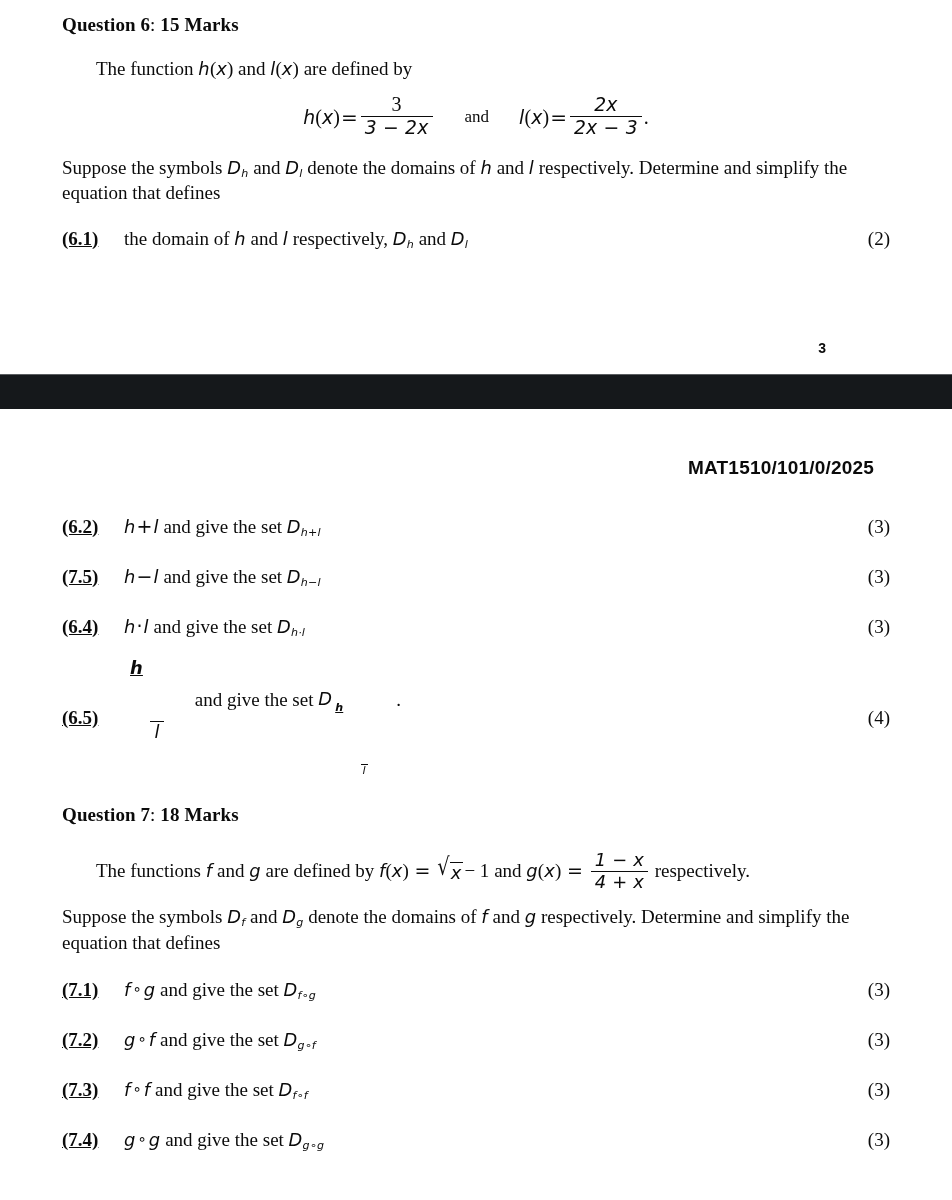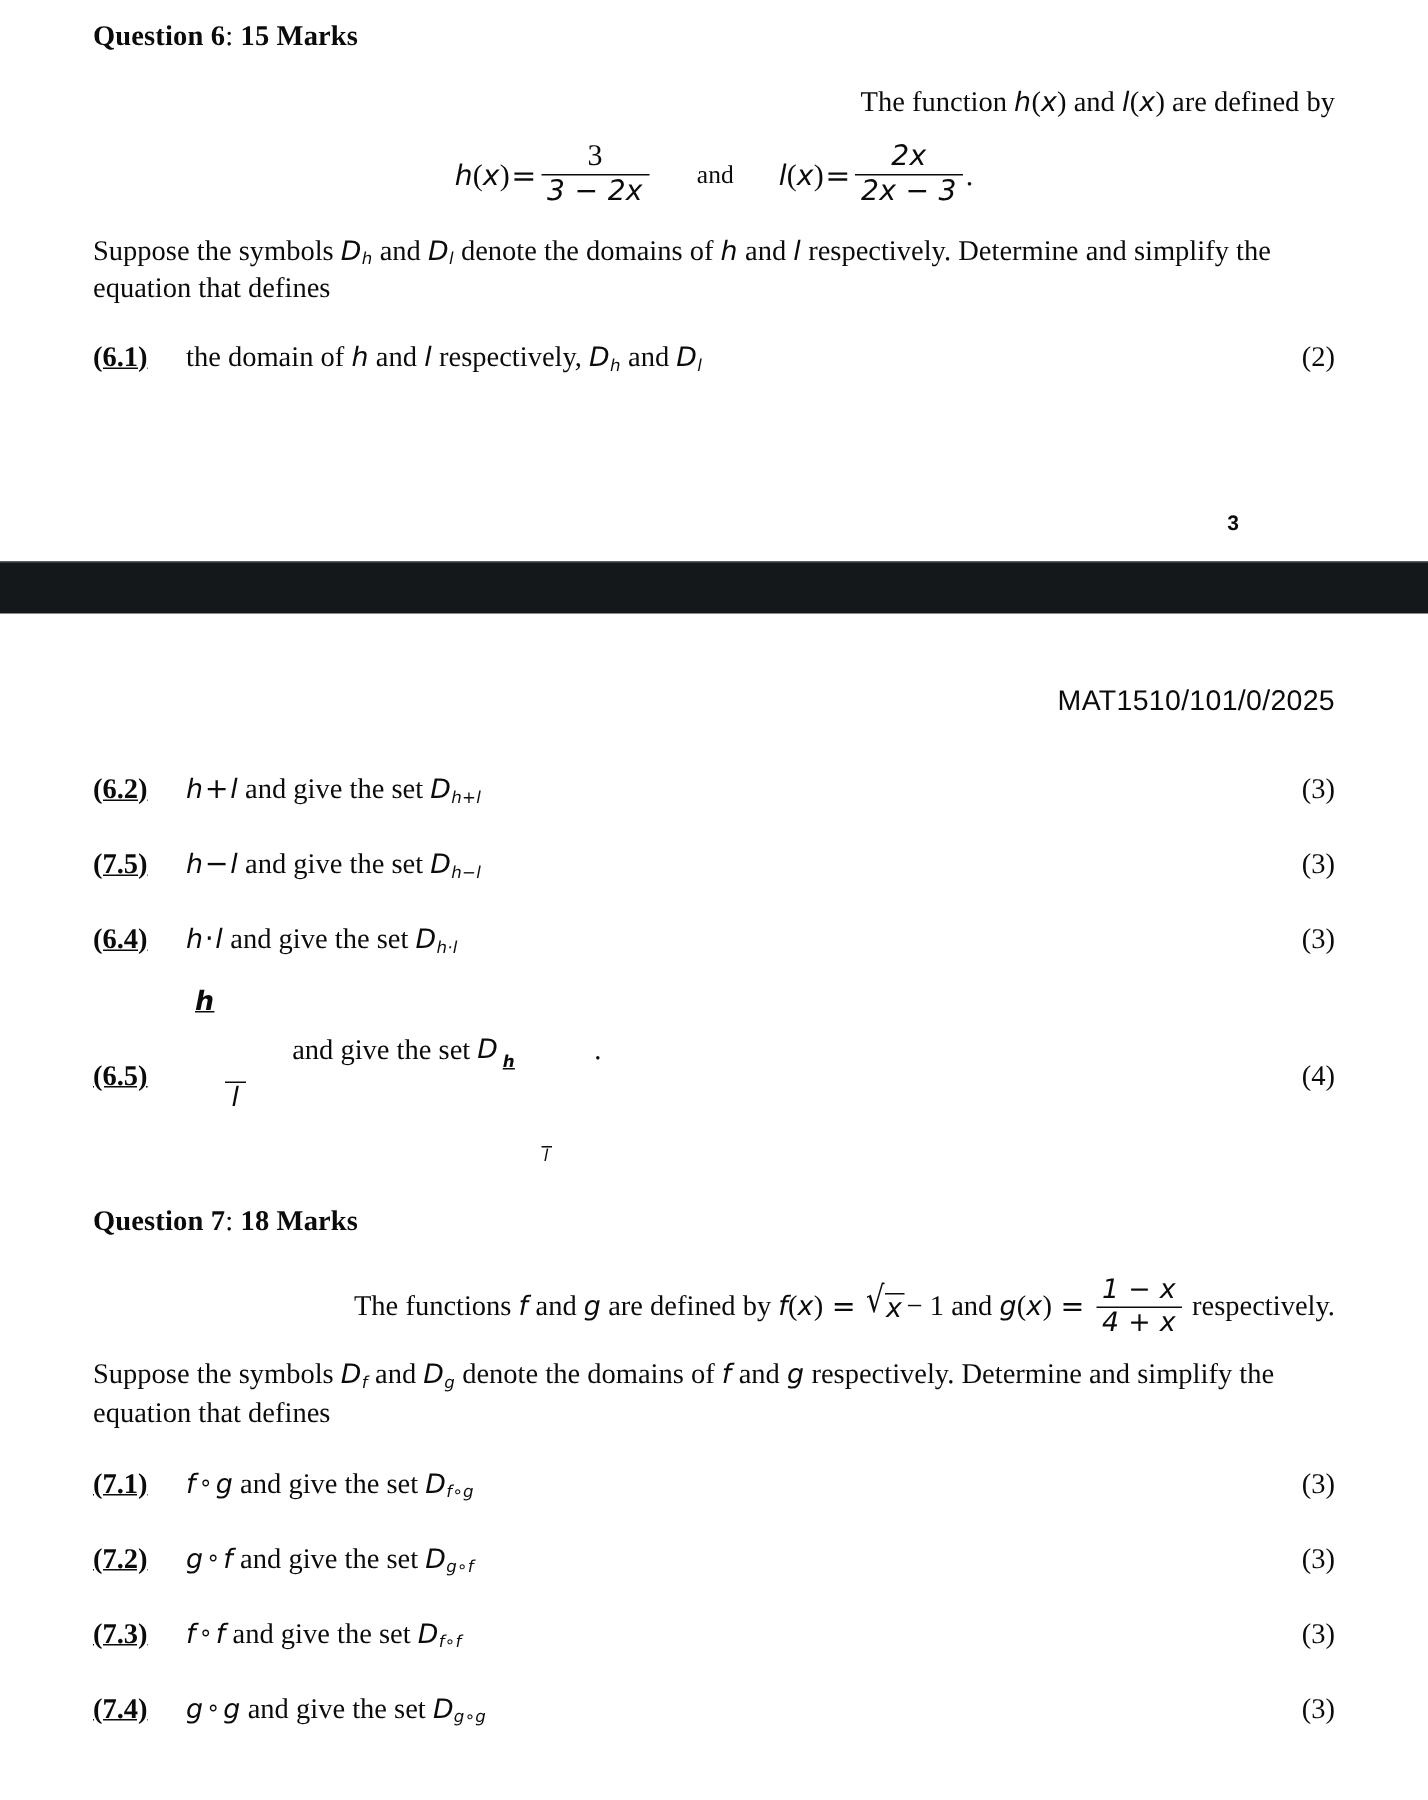--- a/index.html
+++ b/index.html
@@ -23,21 +23,21 @@
   .qhead {
     font-weight: bold;
     font-size: 19px;
     letter-spacing: .1px;
   }
   .para {
     font-size: 19px;
     line-height: 1.33;
     text-align: justify;
   }
-  .para.nojust { text-align: right; }
+  .para.nojust { text-align: left; margin-left: 34px; }
 
   
   i.v, .mi {
     font-family: "DejaVu Sans", sans-serif;
     font-style: italic;
     font-size: 0.94em;
     letter-spacing: .2px;
   }
   .mn {
     font-family: "Liberation Serif", serif;
@@ -121,22 +121,23 @@
   }
   .band {
     width: 952px;
     background: #15181b;
     border-top: 1px solid #5a5d60;
   }
   .runhead {
     font-family: "Liberation Sans", sans-serif;
     font-size: 19px;
     text-align: right;
-    padding-right: 62px;
+    padding-right: 78px;
     letter-spacing: .2px;
+    font-weight: bold;
   }
   .circ {
     font-family: "DejaVu Sans", sans-serif;
     font-size: .78em;
     vertical-align: .12em;
     padding: 0 2px;
   }
 </style>
 </head>
 <body>

